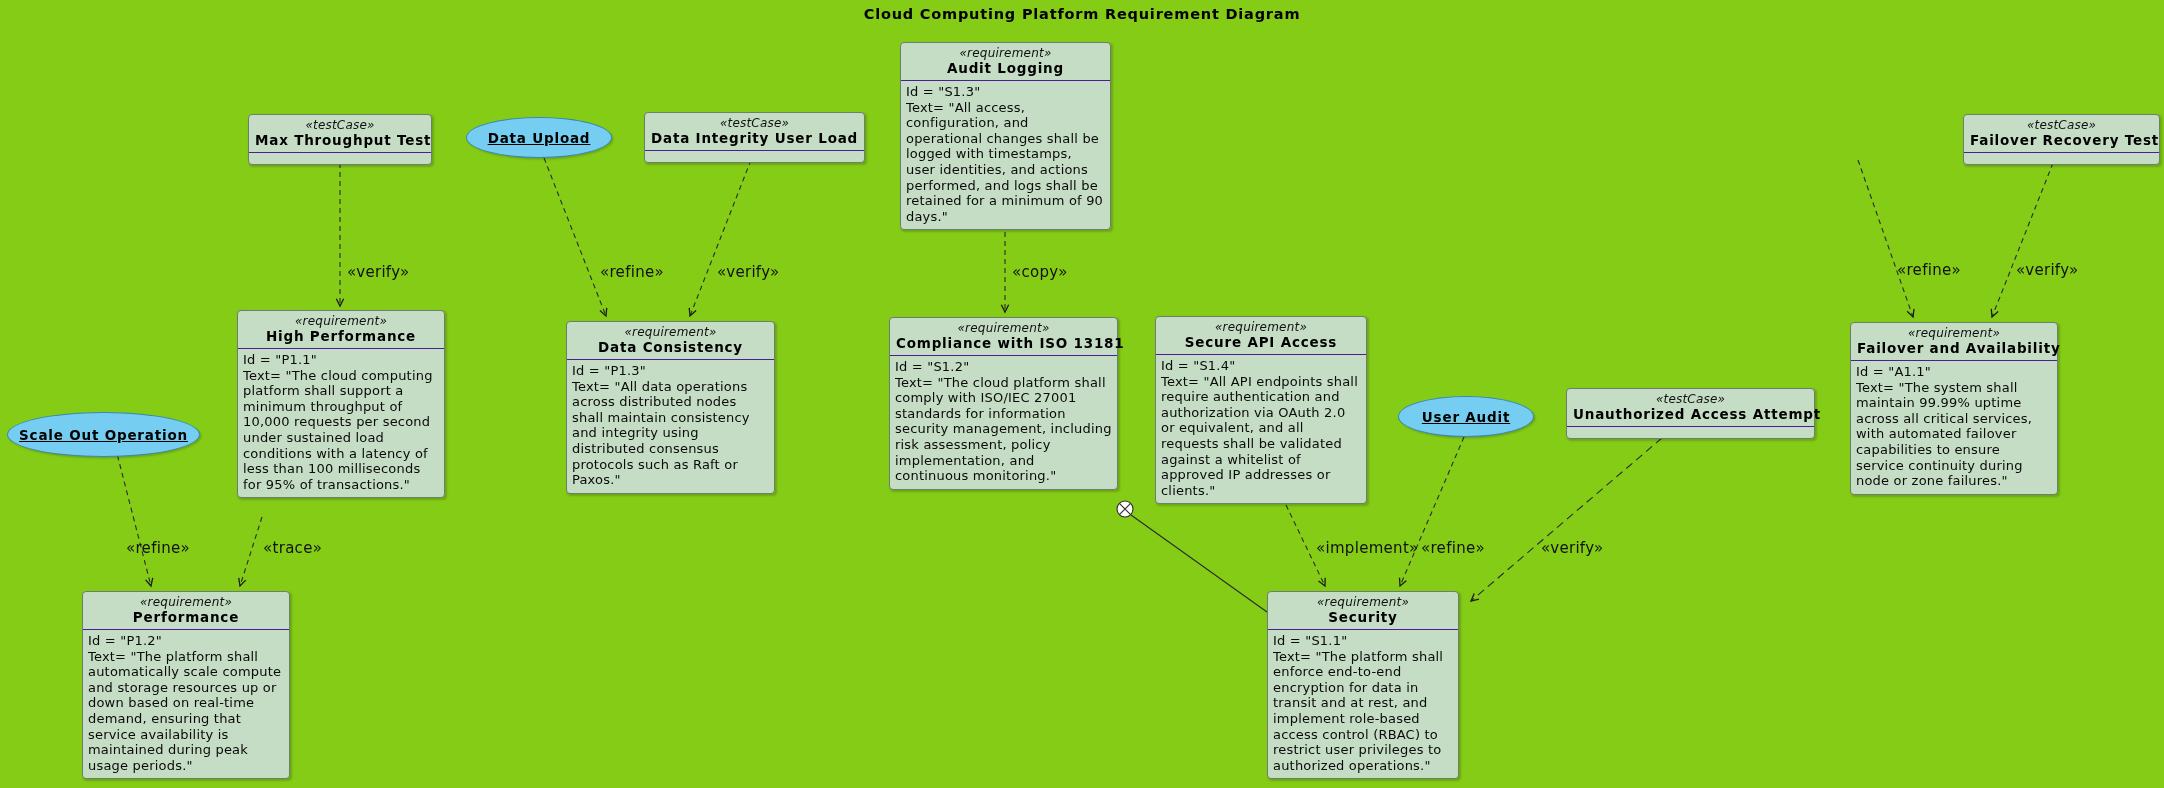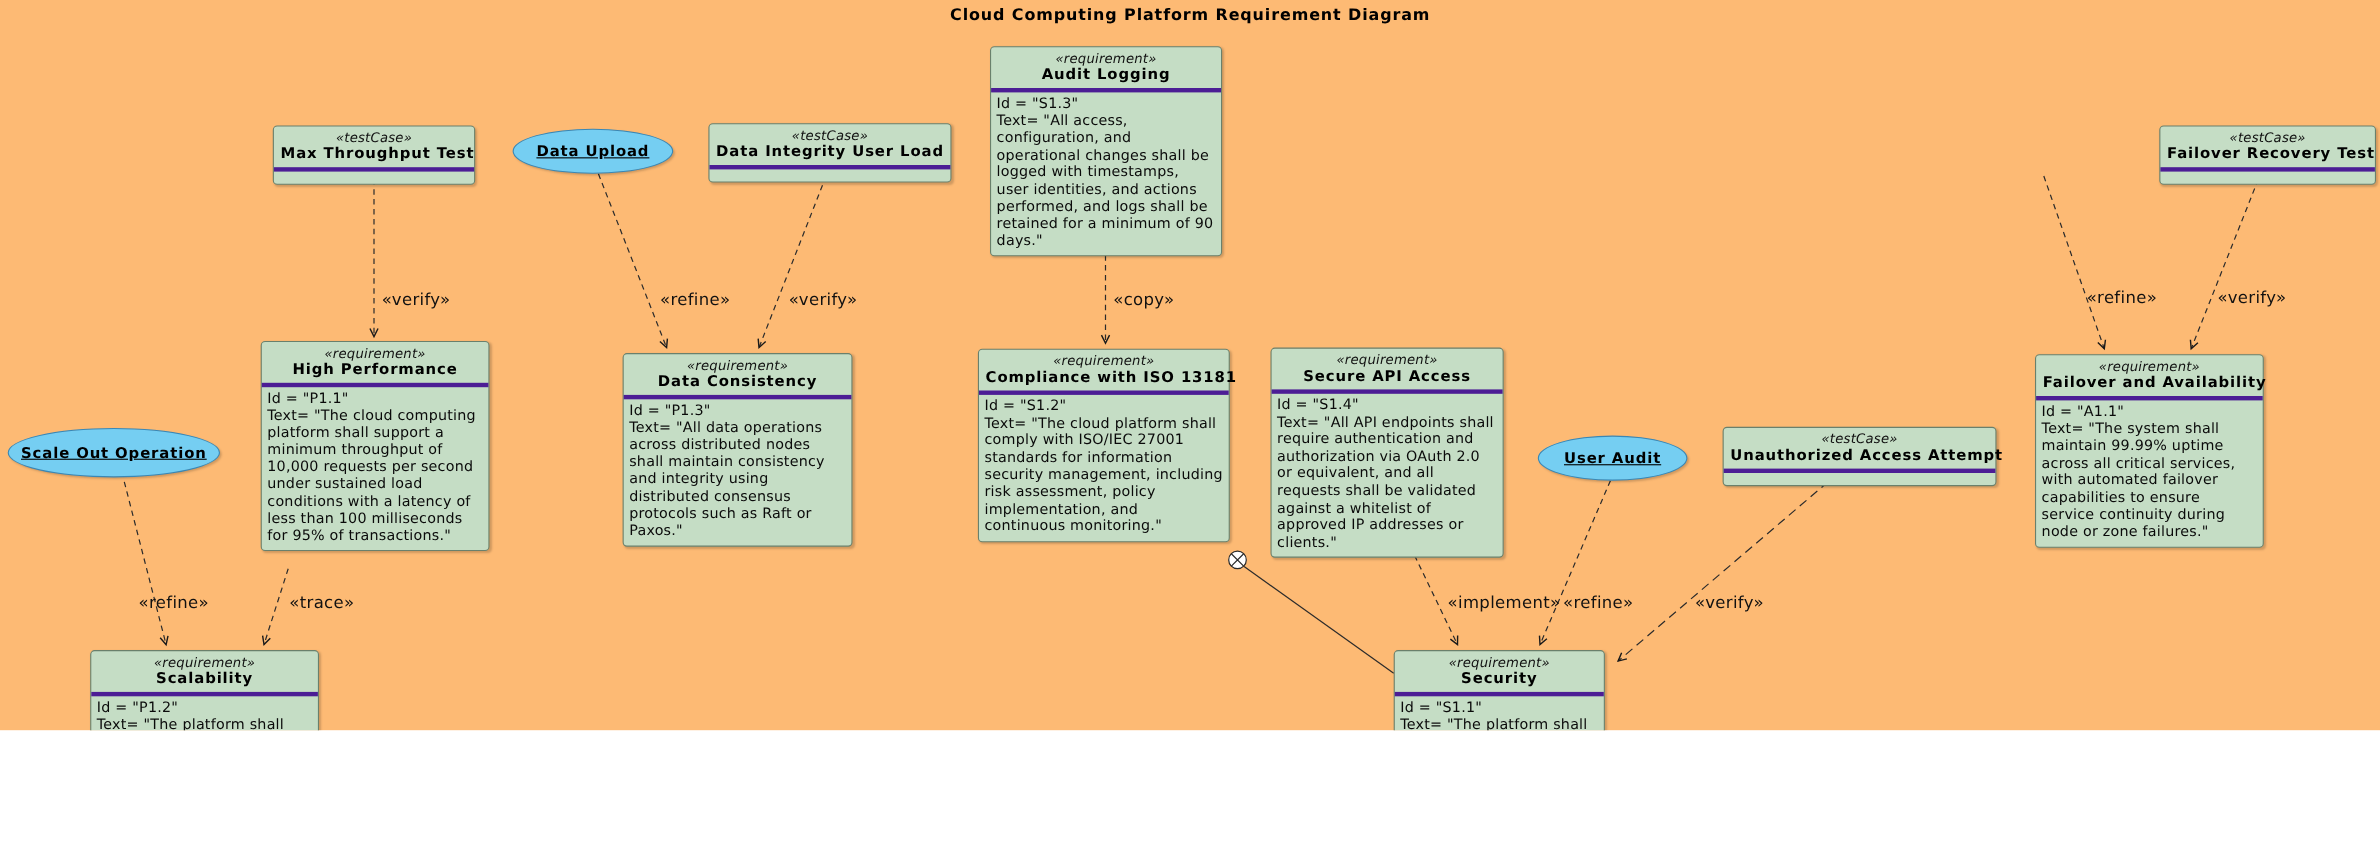--- a/index.html
+++ b/index.html
@@ -1,28 +1,28 @@
 <!DOCTYPE html>
 <html style="--req-fill: #C5DDC5; --req-border: #6A806C; --uc-fill: #75CEF2; --uc-border: #3A87B5;"><head>
 <meta charset="utf-8">
 <style>
   html,body{margin:0;padding:0;background:#fff;}
-  .canvas{position:relative;width:2164px;height:664px;background:#fdba74;overflow:hidden;
+  .canvas{position:relative;width:2164px;height:788px;background:#84cc16;overflow:hidden;
           font-family:"DejaVu Sans","Liberation Sans",sans-serif;}
   .title{position:absolute;top:6px;left:0;width:100%;text-align:center;font-weight:bold;
          font-size:14.5px;letter-spacing:.8px;color:#000;}
   svg.wires{position:absolute;left:0;top:0;width:2164px;height:788px;}
   .dash{fill:none;stroke:#2b2b2b;stroke-width:1.1;stroke-dasharray:5 4;}
   .dash2{fill:none;stroke:#2b2b2b;stroke-width:1.1;stroke-dasharray:8 5;}
   .solid{fill:none;stroke:#2b2b2b;stroke-width:1.1;}
   .csym{fill:#ffffff;stroke:#2b2b2b;stroke-width:1.1;}
   .node{position:absolute;box-sizing:border-box;}
   .req,.tc{background:var(--req-fill,#C5DDC5);border:1.3px solid var(--req-border,#6A806C);
            border-radius:4px;box-shadow:1.5px 1.5px 2px rgba(0,0,0,.18);}
-  .hdr{padding:3px 6px 4px 6px;text-align:center;border-bottom:4px solid #4c1d95;}
+  .hdr{padding:3px 6px 4px 6px;text-align:center;border-bottom:1px solid #4c1d95;}
   .stereo{font-style:italic;font-size:12px;color:#111;letter-spacing:.2px;}
   .nname{font-weight:bold;font-size:13.5px;letter-spacing:.8px;color:#000;white-space:nowrap;}
   .nbody{padding:3px 5px 5px 5px;font-size:13px;line-height:15.6px;color:#0a0a0a;
          letter-spacing:.2px;text-align:left;}
   .bline{white-space:pre-wrap;word-wrap:break-word;}
   .nbody.empty{height:11px;padding:0;}
   .uc{background:var(--uc-fill,#75CEF2);border:1.5px solid var(--uc-border,#3A87B5);
       border-radius:50%;display:flex;align-items:center;justify-content:center;
       font-weight:bold;font-size:13.5px;letter-spacing:.8px;color:#000;
       box-shadow:1.5px 1.5px 2px rgba(0,0,0,.18);text-decoration:underline;}
@@ -169,28 +169,28 @@
     <div class="hdr">
       <div class="stereo">«requirement»</div>
       <div class="nname">Failover and Availability</div>
     </div>
     <div class="nbody">
       <div class="bline">Id = "A1.1"</div>
       <div class="bline">Text= "The system shall maintain 99.99% uptime across all critical services, with automated failover capabilities to ensure service continuity during node or zone failures."</div>
     </div>
   </div>
 
-  <div class="node uc" style="left:7px;top:389px;width:193px;height:45px;justify-content:center;">
+  <div class="node uc" style="left:7px;top:412px;width:193px;height:45px;justify-content:center;">
     <span>Scale Out Operation</span>
   </div>
 
   <div class="node req" style="left:82px;top:591px;width:208px;">
     <div class="hdr">
       <div class="stereo">«requirement»</div>
-      <div class="nname">Scalability</div>
+      <div class="nname">Performance</div>
     </div>
     <div class="nbody">
       <div class="bline">Id = "P1.2"</div>
       <div class="bline">Text= "The platform shall automatically scale compute and storage resources up or down based on real-time demand, ensuring that service availability is maintained during peak usage periods."</div>
     </div>
   </div>
 
   <div class="node req" style="left:1267px;top:591px;width:192px;">
     <div class="hdr">
       <div class="stereo">«requirement»</div>

